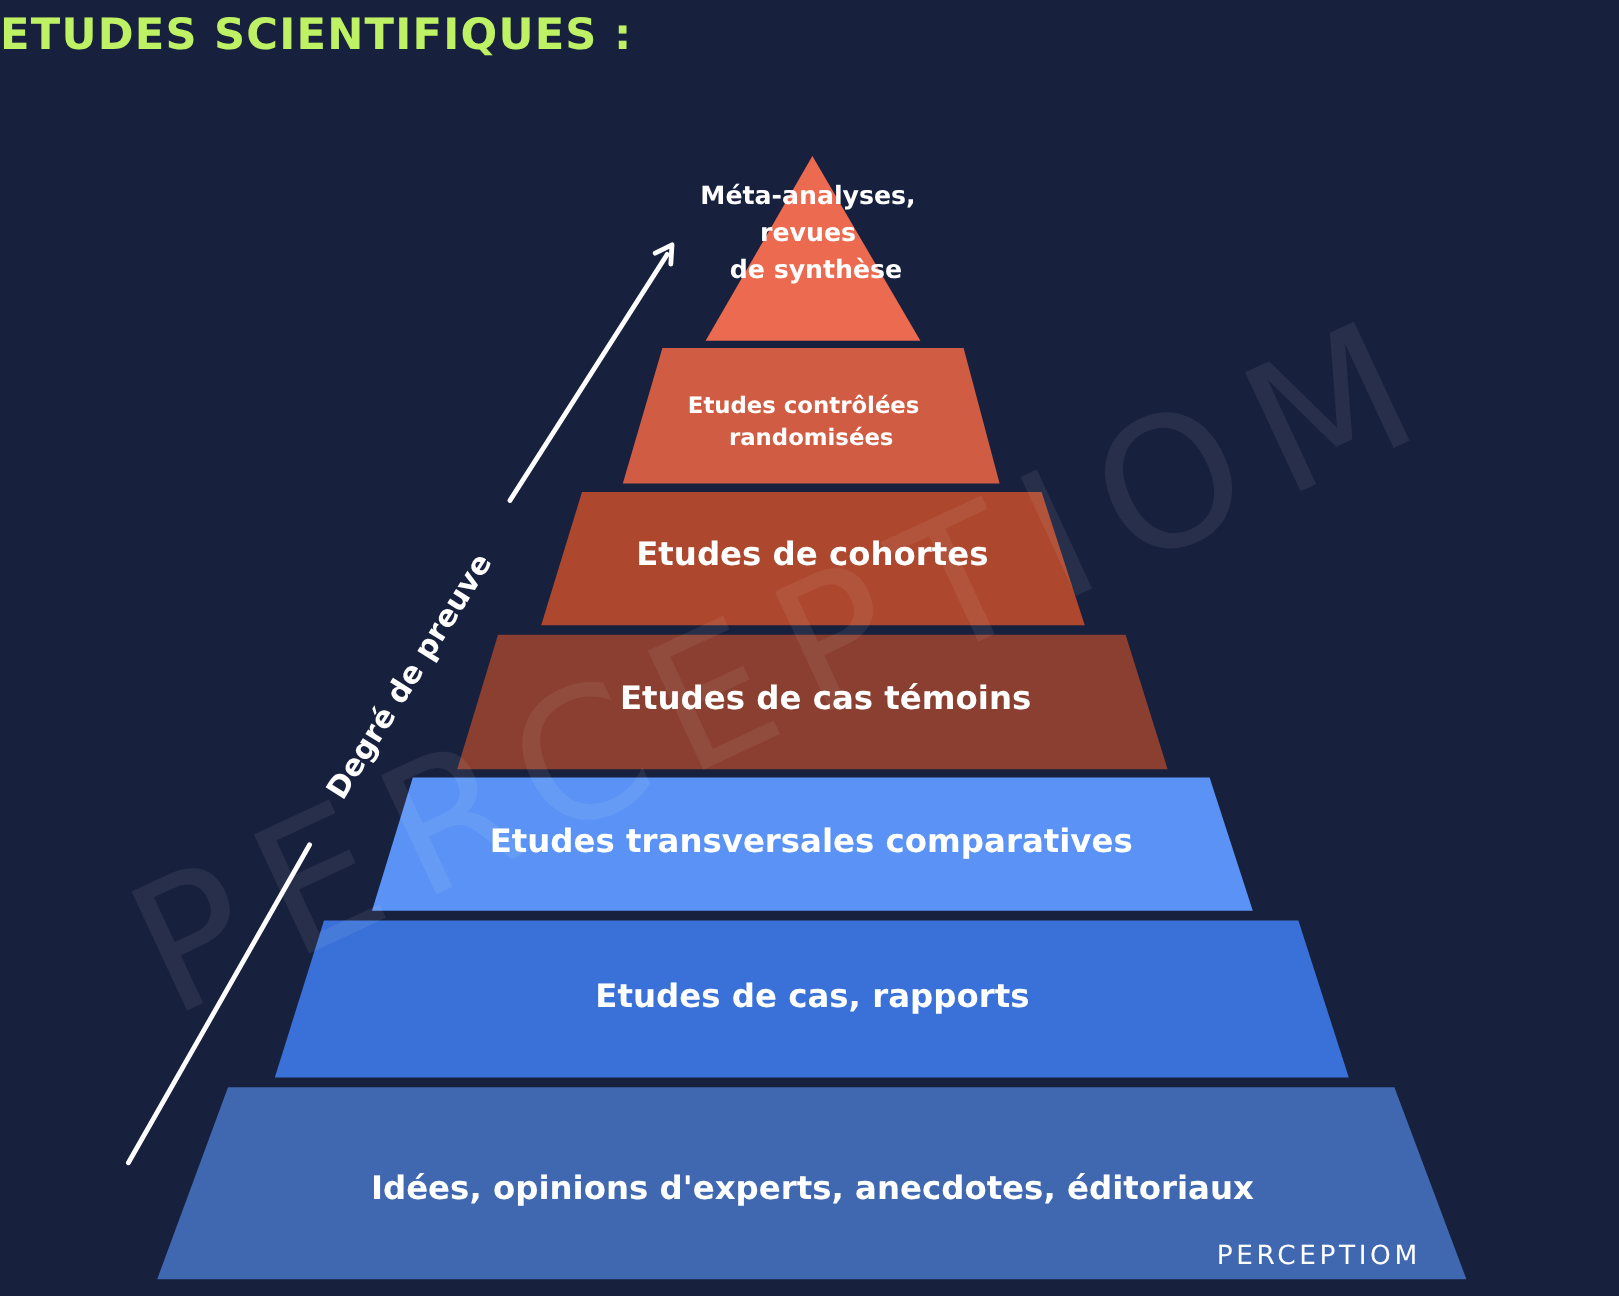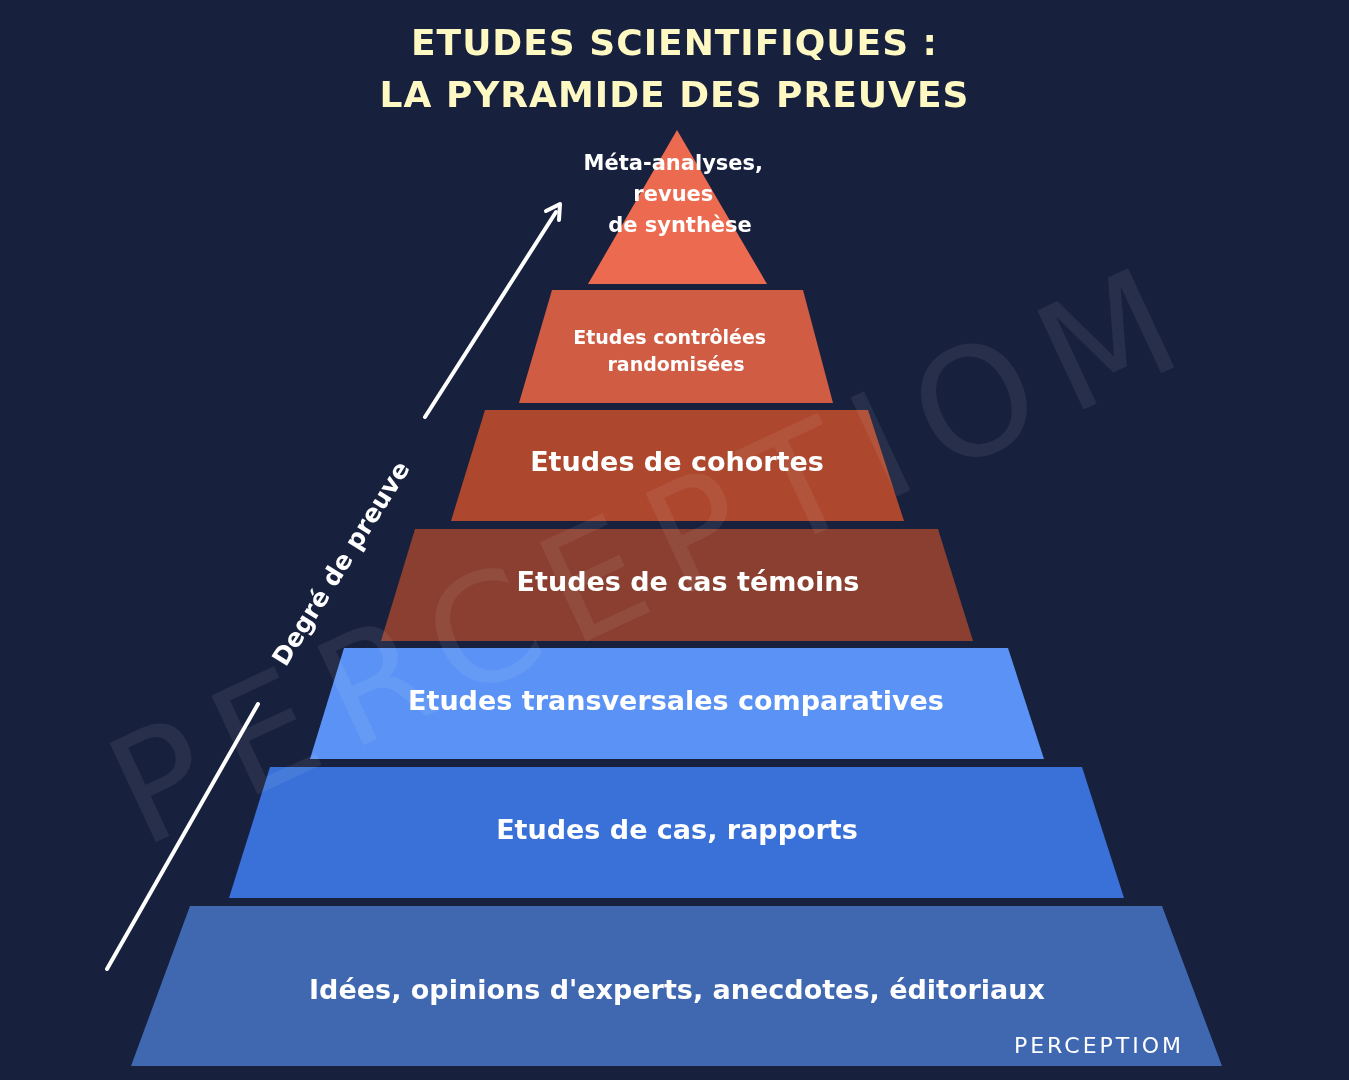--- a/index.html
+++ b/index.html
@@ -1,27 +1,26 @@
 <!DOCTYPE html>
 <html><head>
 <meta charset="utf-8">
 <style>
   html, body { margin: 0; padding: 0; }
   body { width: 1349px; height: 1080px; background: #17203d; overflow: hidden; position: relative; font-family: "DejaVu Sans", sans-serif; }
-  .title { position: absolute; left: 0; top: 17px; width: 1349px; text-align: center; color: #fef9c3; font-family: "DejaVu Sans", sans-serif; font-weight: bold; font-size: 36px; line-height: 52px; letter-spacing: 1px; }
+  .title { position: absolute; left: 0; top: 4px; width: 1349px; color: #bef264; font-family: "DejaVu Sans", sans-serif; font-weight: bold; font-size: 36px; line-height: 52px; letter-spacing: 1px; }
   .title div { margin: 0; }
   svg.diagram { position: absolute; left: 0; top: 0; }
   .tier-label { font-family: "DejaVu Sans", sans-serif; font-weight: bold; fill: #ffffff; }
 </style>
 </head>
 <body>
 
 <div class="title">
   <div>ETUDES SCIENTIFIQUES :</div>
-  <div>LA PYRAMIDE DES PREUVES</div>
 </div>
 
 <svg class="diagram" width="1349" height="1080" viewBox="0 0 1349 1080" xmlns="http://www.w3.org/2000/svg">
 
   <g>
     <polygon points="677,130 767,284 588,284" fill="#ec6a50"></polygon>
     <text class="tier-label" text-anchor="middle" font-size="21">
       <tspan x="677" y="170">Méta-analyses,</tspan>
       <tspan x="677" y="201">revues</tspan>
       <tspan x="680" y="232">de synthèse</tspan>

